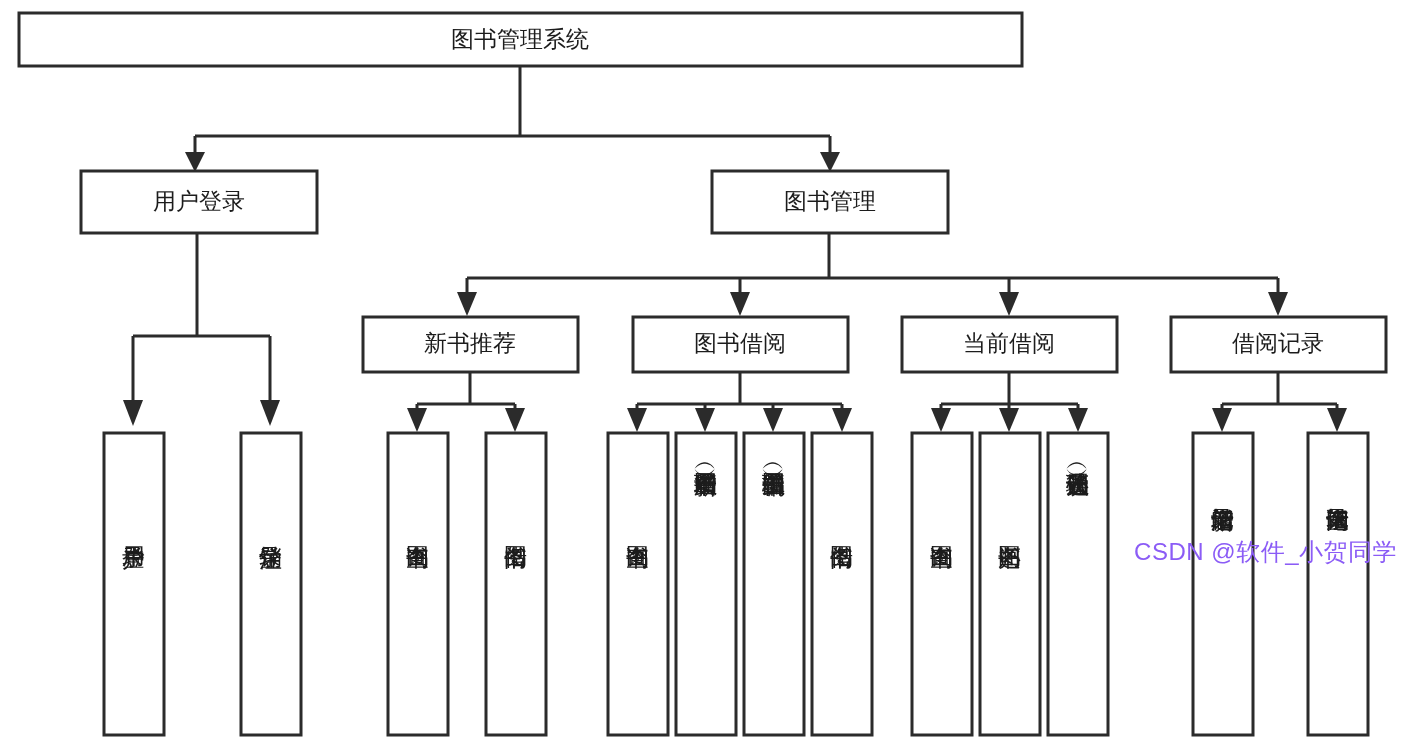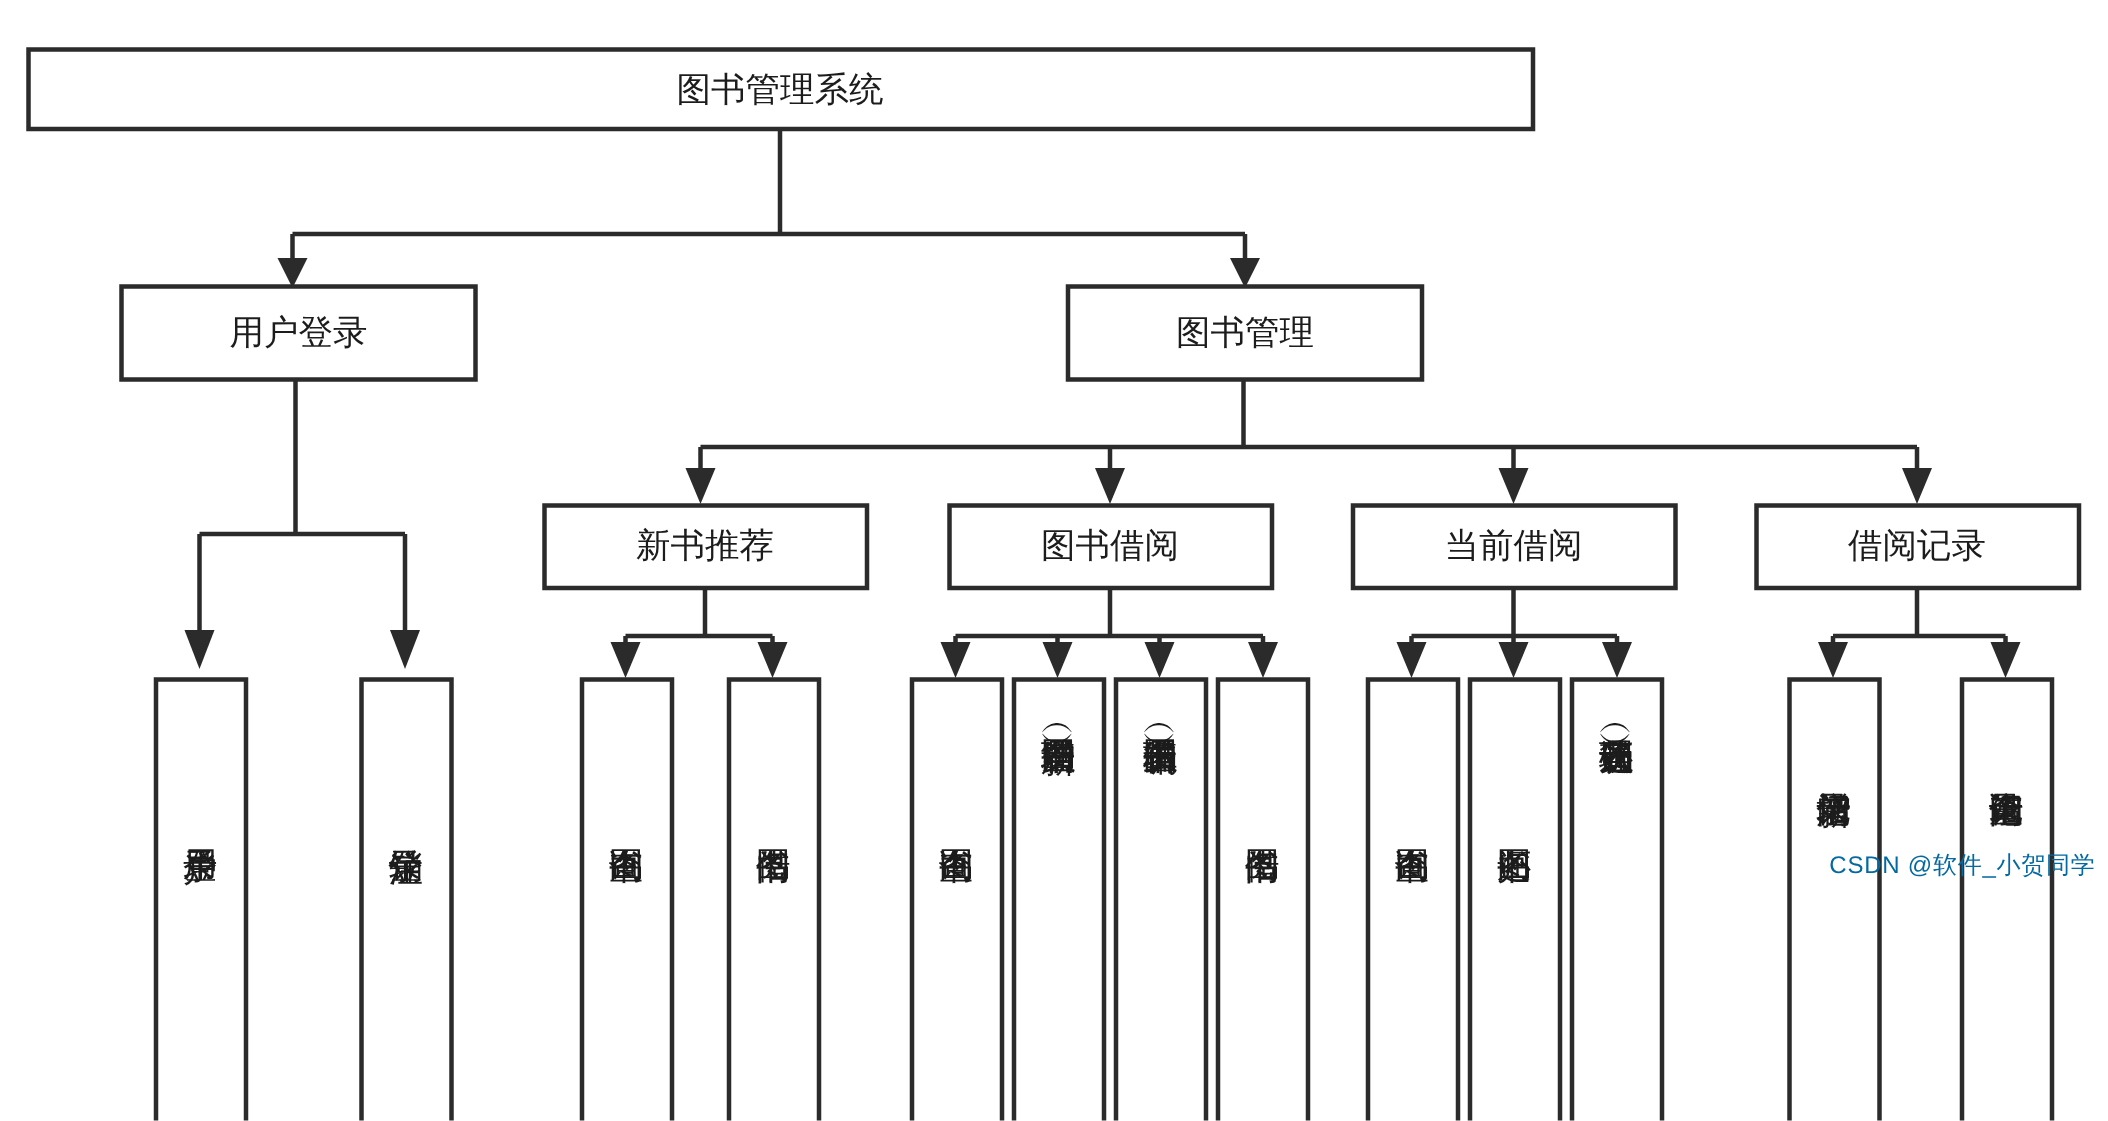--- a/index.html
+++ b/index.html
@@ -11,21 +11,20 @@
     width: 1405px;
     height: 747px;
     font-family: "Liberation Sans", "DejaVu Sans", sans-serif;
     overflow: hidden;
     position: relative;
   }
   #diagram-root {
     position: relative;
     width: 1405px;
     height: 572px;
-    margin-top: 20px;
   }
   svg#tree-svg {
     position: absolute;
     left: 0;
     top: 0;
     width: 1405px;
     height: 747px;
     display: block;
   }
   .node-rect {
@@ -54,22 +53,22 @@
     font-family: "Liberation Sans", "DejaVu Sans", sans-serif;
     font-size: 23px;
     fill: #1c1c1c;
     text-anchor: middle;
   }
   .watermark {
     position: absolute;
     right: 8px;
     bottom: 4px;
     font-family: "Liberation Sans", "DejaVu Sans", sans-serif;
-    font-size: 16px;
-    color: #0369a1;
+    font-size: 24px;
+    color: #8b5cf6;
     white-space: nowrap;
     letter-spacing: 0.5px;
   }
 </style>
 </head>
 <body>
 
 <div id="diagram-root">
   <svg id="tree-svg" viewBox="0 0 1405 747">
 

